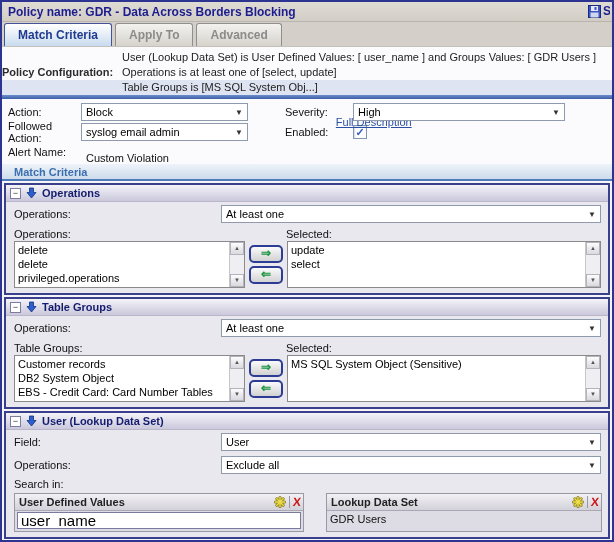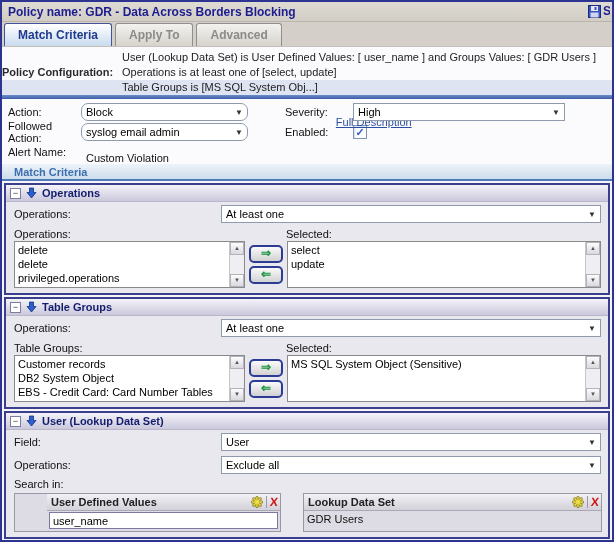--- a/index.html
+++ b/index.html
@@ -88,21 +88,21 @@
     height: 18px; background: #fff;
     border: 1px solid #8f9bac;
     display: flex; align-items: center;
     padding-left: 4px; position: relative;
     cursor: pointer;
   }
   .dd .dd-arrow {
     position: absolute; right: 4px; top: 3px;
     font-size: 8px; color: #333; line-height: 11px;
   }
-  .dd1 { width: 167px; border-radius: 7px; }
+  .dd1 { width: 167px; }
   .dd2 { width: 212px; }
   .checkbox {
     width: 14px; height: 14px;
     border: 1px solid #8296b4; background: #fff;
     color: #3a5fc0; font-weight: bold; font-size: 11px;
     text-align: center; line-height: 12px;
     box-shadow: inset 1px 1px 2px #cfd9e8;
     cursor: pointer;
   }
   .static-val { color: #111; margin-top: 12px; }
@@ -170,42 +170,42 @@
     width: 34px; height: 18px;
     border: 2px solid #2c3c94; border-radius: 5px;
     background: linear-gradient(#fafafa, #d2d2d2);
     color: #17923d; font-weight: bold; font-size: 12px;
     line-height: 13px; text-align: center; cursor: pointer;
   }
   
   .search-in { height: 16px; padding-left: 8px; color: #111; display:flex; align-items:center; }
   .panels-row { display: flex; padding: 1px 6px 5px 8px; }
   .panel { border: 1px solid #9a98a5; background: #dddbe3; }
-  .panel.p1 { width: 267px; margin-right: 22px; padding-left: 32px; }
+  .panel.p1 { width: 290px; margin-right: 22px; }
   .panel.p2 { flex: 1; }
   .panel-header {
     height: 17px;
     background: linear-gradient(#f2f1f5, #d3d1d9);
     border-bottom: 1px solid #aaa8b4;
     display: flex; align-items: center;
     padding: 0 2px 0 4px;
   }
   .panel-header .ph-title { font-weight: bold; color: #222; flex: 1; }
   .ph-icons { display: flex; align-items: center; gap: 3px; }
   .ph-sep { width: 1px; height: 12px; background: #9a98a5; }
   .x-icon {
     color: #cc1515; font-weight: bold; font-size: 12px;
     line-height: 12px; cursor: pointer;
     transform: skewX(-6deg);
   }
   .panel-body { padding: 1px 2px 2px 2px; }
   .panel-body input {
     width: 100%; height: 17px;
     border: 1px solid #7a7aa0;
-    font-family: "Liberation Sans", sans-serif; font-size: 11px;
+    font-family: "Liberation Sans", sans-serif; font-size: 15px;
     padding-left: 3px;
   }
   .panel-value { height: 17px; line-height: 17px; padding-left: 3px; color: #111; }
   .bottom-strip { height: 4px; background: #e9e8f2; }
   svg { display: block; }
 </style>
 </head>
 <body>
 
 <div class="window">
@@ -303,22 +303,22 @@
         <div class="vscroll">
           <div class="vs-btn up">▲</div>
           <div class="vs-btn down">▼</div>
         </div>
       </div>
       <div class="xfer-col">
         <div class="xfer-btn">⇒</div>
         <div class="xfer-btn">⇐</div>
       </div>
       <div class="listbox right">
+        <div class="list-item">update</div>
         <div class="list-item">select</div>
-        <div class="list-item">update</div>
         <div class="vscroll">
           <div class="vs-btn up">▲</div>
           <div class="vs-btn down">▼</div>
         </div>
       </div>
     </div>
   </div>
 
   <div class="section">
     <div class="sec-header">

